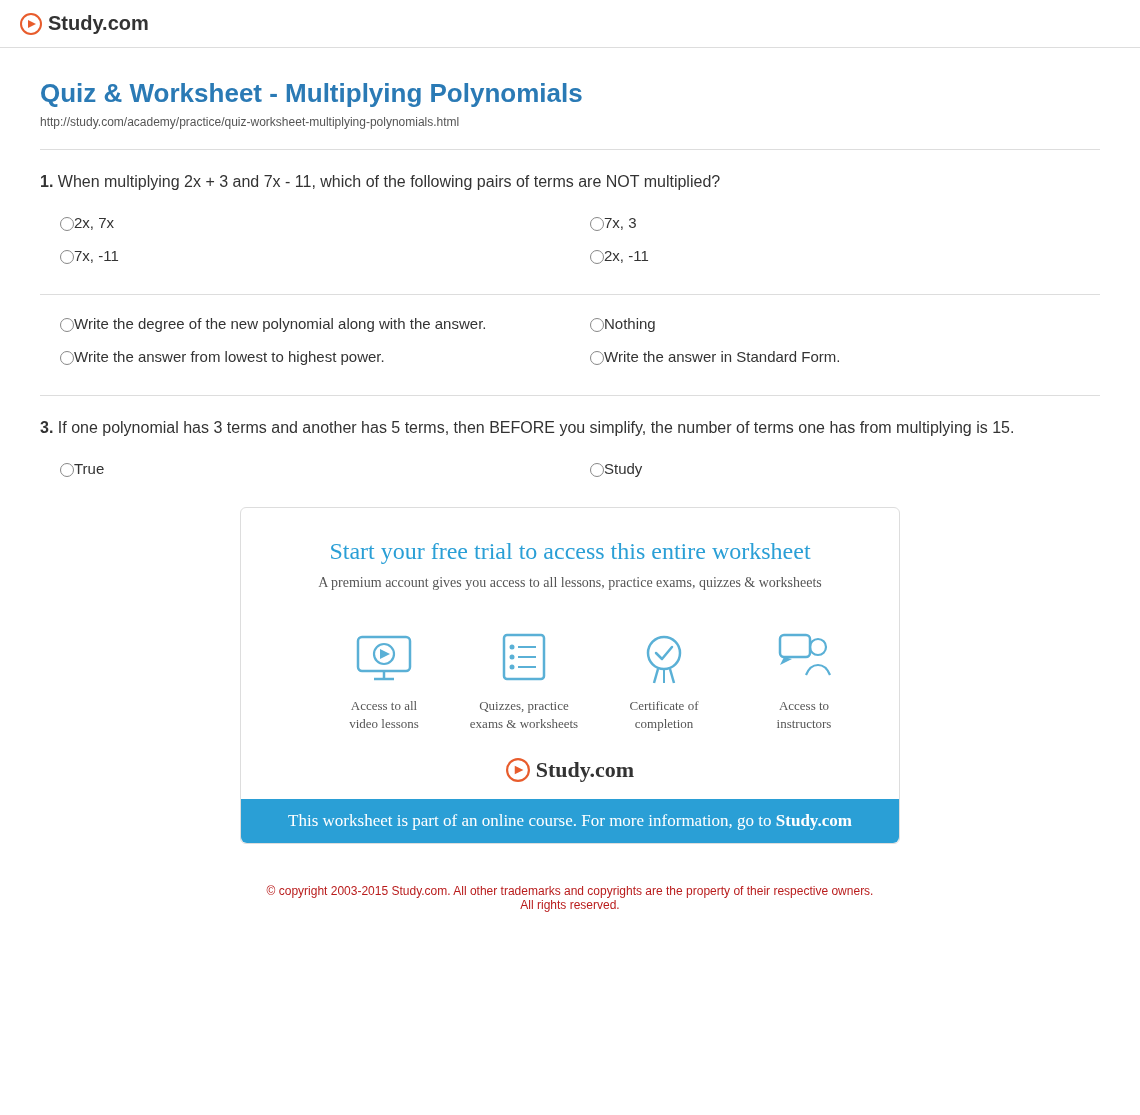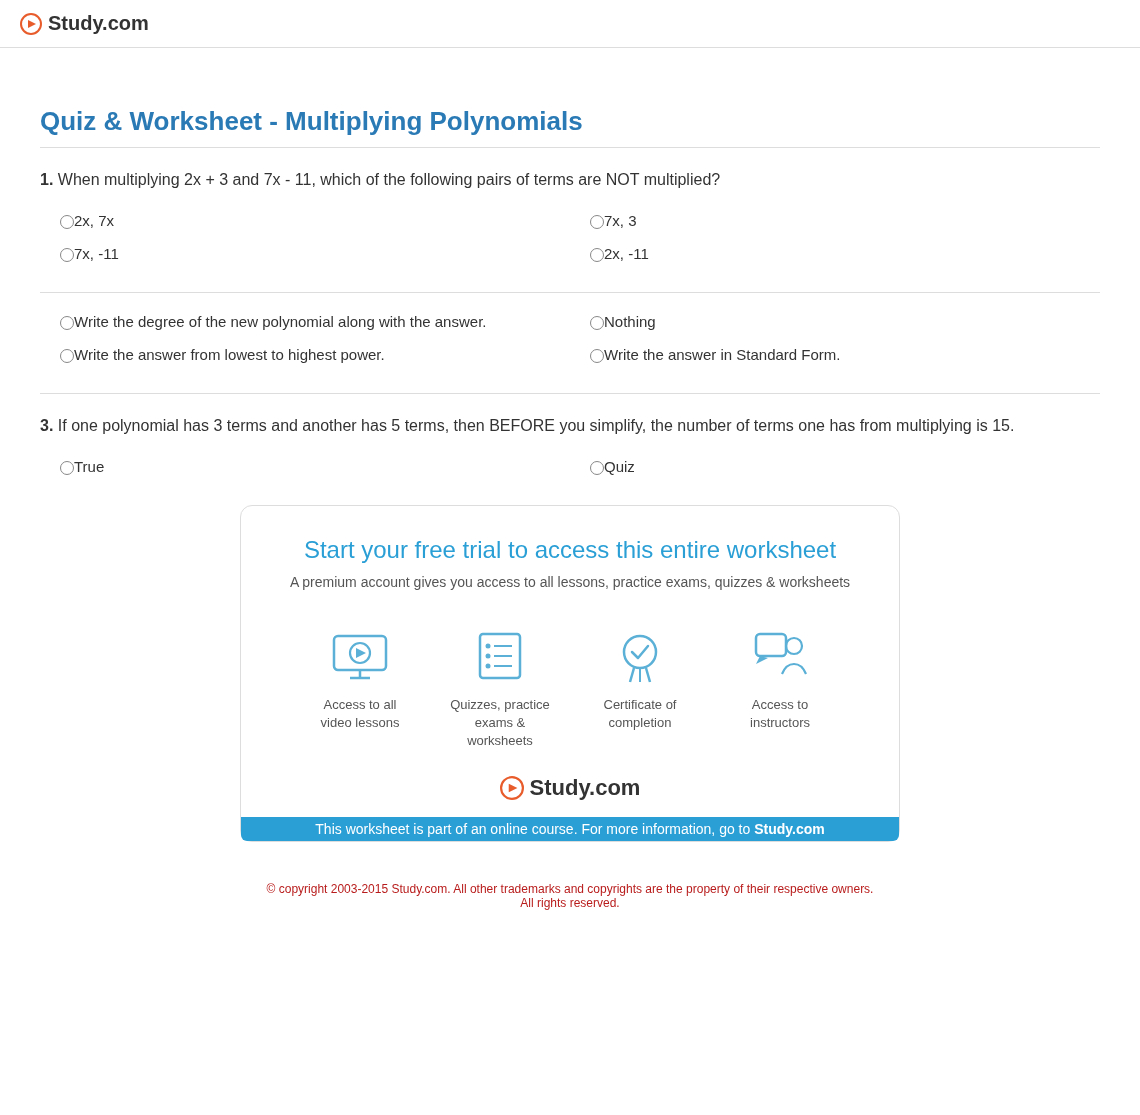--- a/index.html
+++ b/index.html
@@ -30,21 +30,20 @@
       height: 22px;
     }
     .main-content {
       padding: 30px 40px;
     }
     .page-title {
       font-size: 26px;
       font-weight: bold;
       color: #2a7ab5;
       margin-bottom: 6px;
-      margin-top: 28px;
     }
     .page-url {
       font-size: 12px;
       color: #555;
       margin-bottom: 20px;
     }
     .divider {
       border: none;
       border-top: 1px solid #ddd;
       margin: 10px 0 20px 0;
@@ -76,40 +75,41 @@
       height: 14px;
       border: 1.5px solid #888;
       border-radius: 50%;
       display: inline-block;
       flex-shrink: 0;
       cursor: pointer;
     }
     .promo-box {
       background: #fff;
       border: 1px solid #ddd;
-      border-radius: 12px;
+      border-radius: 6px;
       margin: 20px auto;
       width: 660px;
       padding: 30px 40px 0 40px;
       text-align: center;
+      font-family: Liberation Serif, serif;
     }
     .promo-title {
       font-size: 24px;
       color: #2a9fd6;
       font-weight: normal;
       margin-bottom: 10px;
     }
     .promo-subtitle {
       font-size: 14px;
       color: #555;
       margin-bottom: 36px;
     }
     .promo-features {
       display: flex;
-      justify-content: center;
+      justify-content: flex-end;
       gap: 30px;
       margin-bottom: 24px;
     }
     .promo-feature {
       display: flex;
       flex-direction: column;
       align-items: center;
       gap: 10px;
       width: 110px;
     }
@@ -129,22 +129,22 @@
       justify-content: center;
       gap: 6px;
       font-size: 22px;
       font-weight: bold;
       color: #333;
       margin-bottom: 16px;
     }
     .promo-banner {
       background: #2a9fd6;
       color: #fff;
-      padding: 4px 20px;
-      font-size: 14px;
+      padding: 12px 20px;
+      font-size: 17px;
       border-radius: 0 0 6px 6px;
       margin: 0 -40px;
     }
     .promo-banner strong {
       font-weight: bold;
     }
     .footer {
       text-align: center;
       font-size: 12px;
       color: #b91c1c;
@@ -160,20 +160,21 @@
     <svg class="logo-icon" viewBox="0 0 22 22">
       <circle cx="11" cy="11" r="10" fill="none" stroke="#e85c2c" stroke-width="2"></circle>
       <polygon points="8,7 16,11 8,15" fill="#e85c2c"></polygon>
     </svg>
     <span>Study.com</span>
   </div>
 </div>
 
 <div class="main-content">
   <div class="page-title">Quiz &amp; Worksheet - Multiplying Polynomials</div>
+  <div class="page-url">http://study.com/academy/practice/quiz-worksheet-multiplying-polynomials.html</div>
   <hr class="divider">
 
   <div class="question-block">
     <div class="question-text">
       <strong>1.</strong> When multiplying 2x + 3 and 7x - 11, which of the following pairs of terms are NOT multiplied?
     </div>
     <div class="options-grid">
       <div class="option">
         <span class="radio-circle"></span>
         <span>2x, 7x</span>
@@ -220,21 +221,21 @@
     <div class="question-text">
       <strong>3.</strong> If one polynomial has 3 terms and another has 5 terms, then BEFORE you simplify, the number of terms one has from multiplying is 15.
     </div>
     <div class="options-grid">
       <div class="option">
         <span class="radio-circle"></span>
         <span>True</span>
       </div>
       <div class="option">
         <span class="radio-circle"></span>
-        <span>Quiz</span>
+        <span>Study</span>
       </div>
     </div>
   </div>
 
   <div class="promo-box">
     <div class="promo-title">Start your free trial to access this entire worksheet</div>
     <div class="promo-subtitle">A premium account gives you access to all lessons, practice exams, quizzes &amp; worksheets</div>
 
     <div class="promo-features">
 

